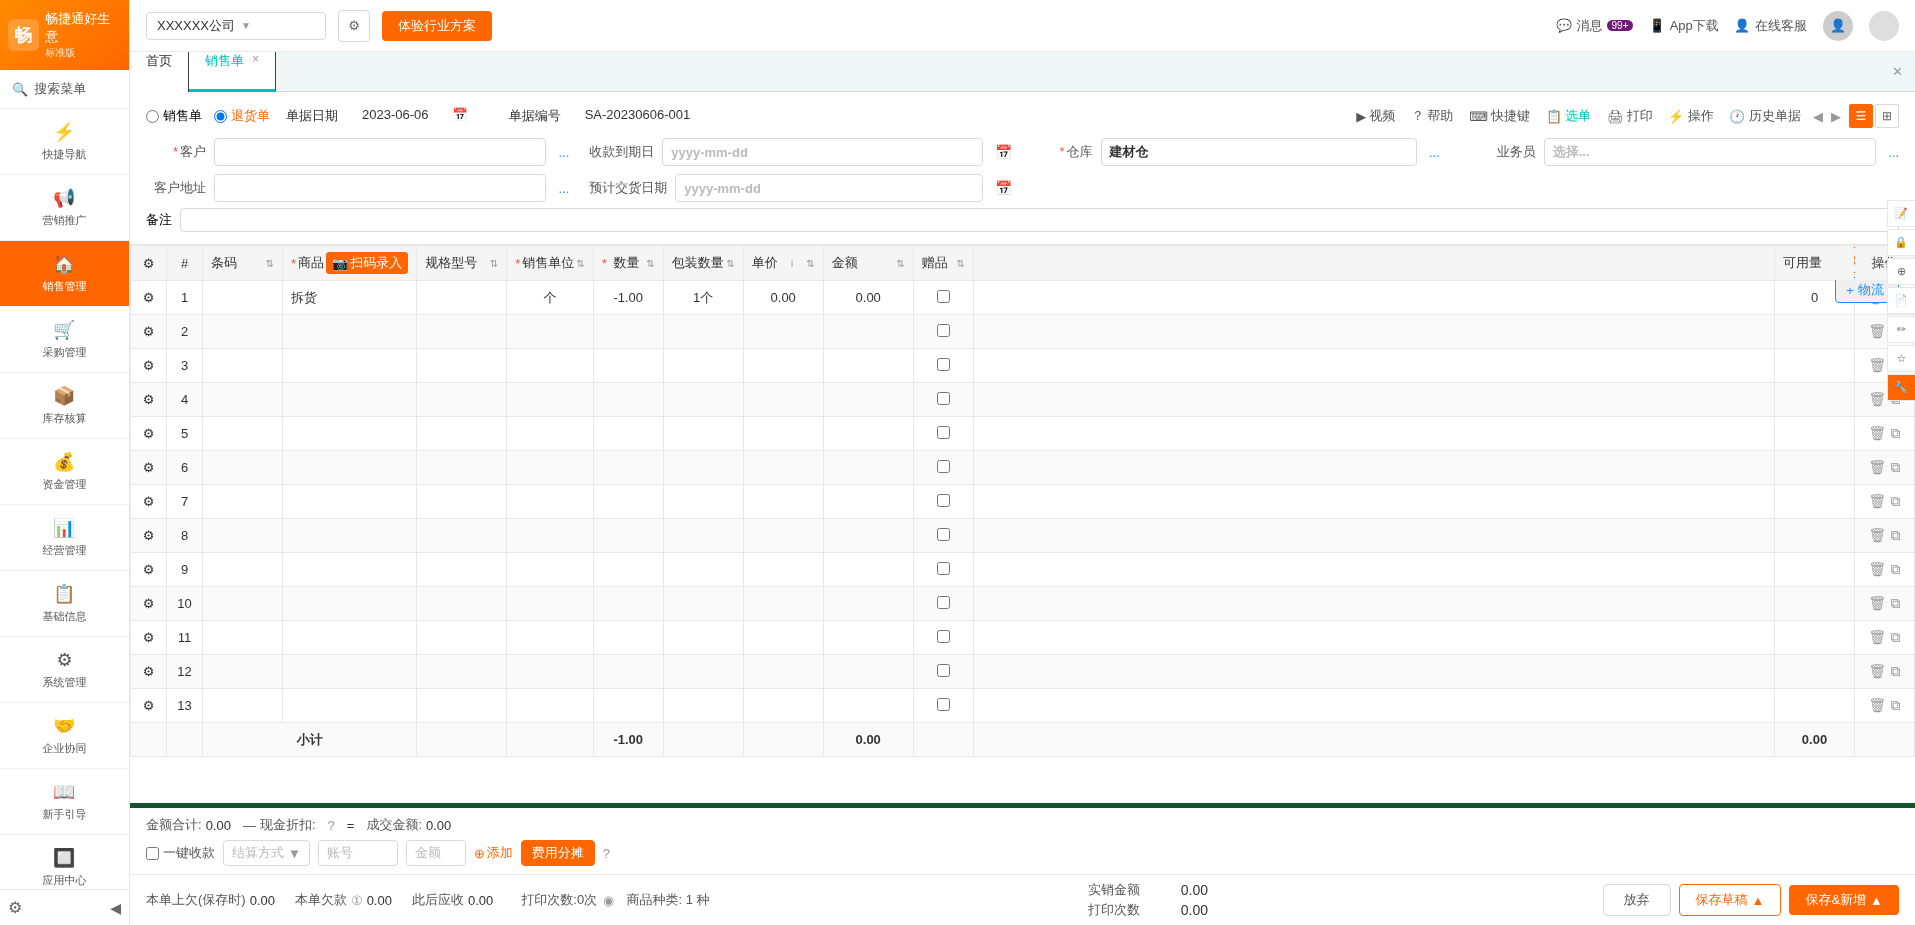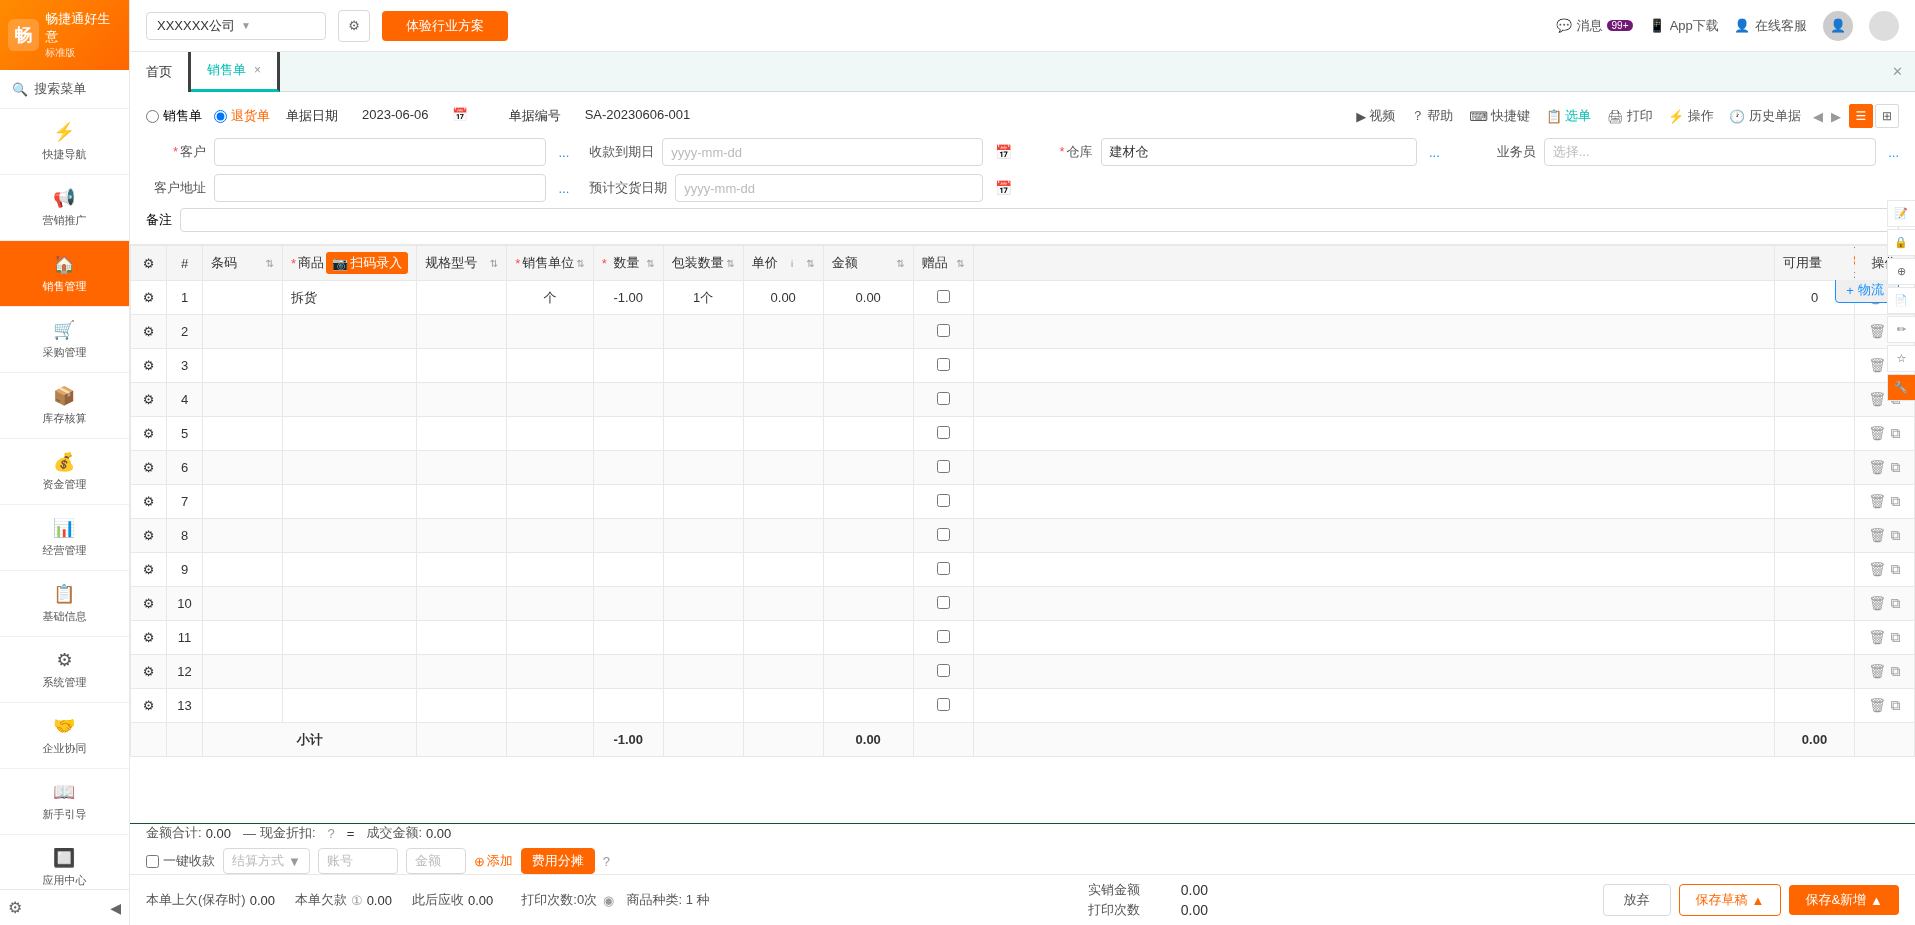--- a/index.html
+++ b/index.html
@@ -79,21 +79,21 @@
     .company-selector .chevron { color: #999; font-size: 10px; }
     .settings-btn {
       width: 32px; height: 32px;
       border: 1px solid #d9d9d9; border-radius: 4px;
       display: flex; align-items: center; justify-content: center;
       cursor: pointer; color: #666;
     }
     .trial-btn {
       background: #ff6600; color: white;
       border: none; border-radius: 4px;
-      padding: 6px 24px; cursor: pointer; font-size: 13px;
+      padding: 6px 16px; cursor: pointer; font-size: 13px;
     }
     .top-bar-right {
       margin-left: auto; display: flex; align-items: center; gap: 16px;
     }
     .top-bar-action {
       display: flex; align-items: center; gap: 4px;
       cursor: pointer; color: #555; font-size: 12px;
     }
     .badge {
       background: #701a75; color: white;
@@ -110,23 +110,23 @@
     .tab-bar {
       height: 40px;
       background: #f0f7f7;
       display: flex;
       align-items: center;
       border-bottom: 1px solid #d9d9d9;
       padding-left: 0;
     }
     .tab-item {
       height: 40px;
-      display: flex; align-items: center;
+      display: flex; 
       padding: 0 16px; cursor: pointer;
-      border-right: 3px solid #404040;
+      border-right: 1px solid #404040;
       color: #333; font-size: 13px;
       position: relative;
     }
     .tab-item.home { background: #fff; border-bottom: none; }
     .tab-item.active {
       background: #fff; border-bottom: 3px solid #00bfb3;
       color: #00bfb3;
     }
     .tab-close {
       margin-left: 8px; color: #999; font-size: 12px; cursor: pointer;
@@ -177,21 +177,21 @@
     .form-field {
       display: flex; align-items: center; gap: 8px;
     }
     .field-label {
       color: #555; white-space: nowrap; min-width: 60px; text-align: right;
     }
     .field-label.required::before { content: '*'; color: #ff4d4f; margin-right: 2px; }
     .field-input {
       flex: 1; border: 1px solid #d9d9d9; border-radius: 4px;
       padding: 4px 8px; color: #333; min-height: 28px;
-      display: flex; align-items: center;
+      display: flex; align-items: center; font-weight: bold;
     }
     .field-input.placeholder { color: #bbb; }
     .field-dots { color: #1890ff; cursor: pointer; margin-left: 4px; }
     .field-cal-icon { color: #999; cursor: pointer; font-size: 14px; margin-left: 4px; }
     .form-right-btns {
       display: flex; flex-direction: column; gap: 4px;
     }
     .settings-action-btn {
       display: flex; align-items: center; gap: 4px;
       border: 1px solid #ff6600; color: #ff6600;
@@ -256,22 +256,22 @@
       padding: 2px 6px; font-size: 11px; cursor: pointer;
       display: inline-flex; align-items: center; gap: 2px;
     }
     .red-text { color: #ff4d4f; }
     .sort-icon { color: #999; font-size: 10px; cursor: pointer; }
     .op-btn { cursor: pointer; color: #999; font-size: 14px; margin: 0 2px; }
 
     
     .bottom-bar {
       background: #fff;
-      border-top: 1px solid #14532d;
-      padding: 0 16px;
+      border-top: 5px solid #14532d;
+      padding: 8px 16px;
     }
     .amount-summary {
       display: flex; align-items: center; gap: 12px;
       margin-bottom: 6px;
     }
     .amount-item { display: flex; align-items: center; gap: 4px; color: #555; }
     .amount-val { color: #333; font-weight: 500; }
     .amount-eq { color: #333; }
     .payment-row {
       display: flex; align-items: center; gap: 8px;

